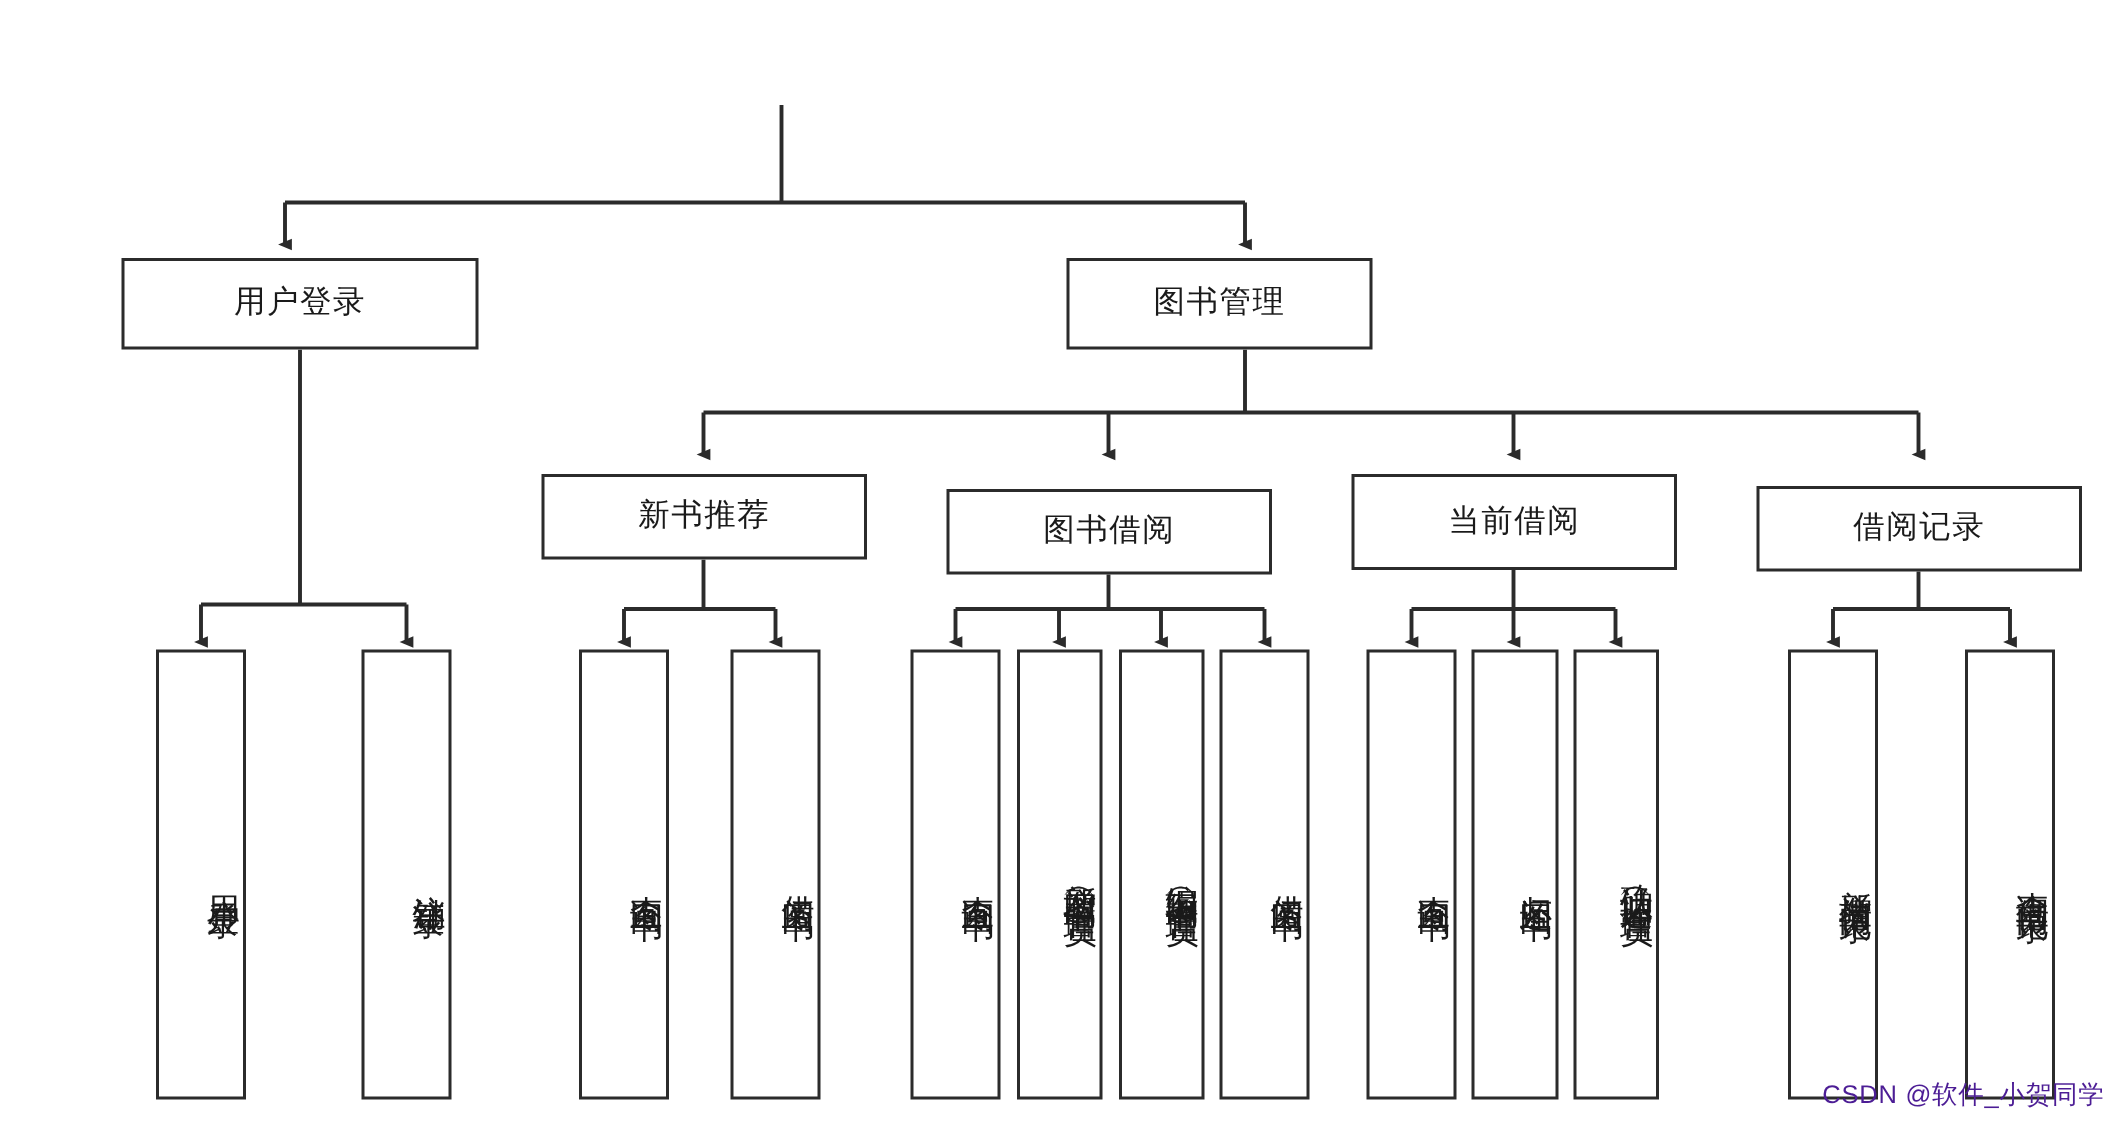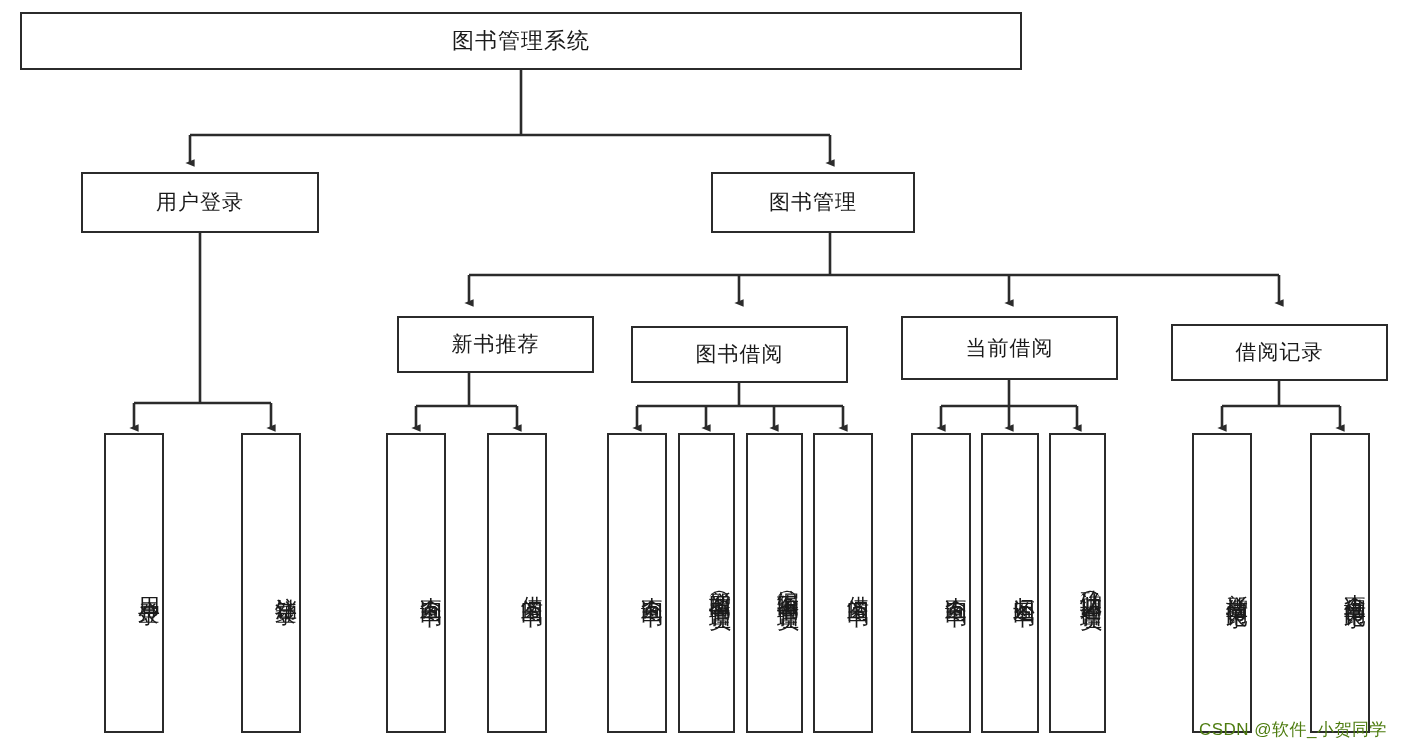--- a/index.html
+++ b/index.html
@@ -55,24 +55,24 @@
     padding-top: 4px;
   }
   .node.v.topalign {
     align-items: flex-start;
   }
   .vtext {
     display: block;
   }
   #watermark {
     position: absolute;
-    right: 18px;
+    right: 2px;
     bottom: 6px;
     font-size: 17px;
-    color: #4d7c0f;
+    color: #4c1d95;
     letter-spacing: 0.5px;
     white-space: nowrap;
     font-family: "Liberation Sans", "DejaVu Sans", sans-serif;
   }
 </style>
 </head>
 <body>
 
 <div id="canvas">
 
@@ -122,32 +122,29 @@
       <path d="M1009,406 L1009,428" marker-end="url(#arrow)"></path>
       <path d="M1077,406 L1077,428" marker-end="url(#arrow)"></path>
 
       <path d="M1279,373 L1279,406"></path>
       <path d="M1222,406 L1340,406"></path>
       <path d="M1222,406 L1222,428" marker-end="url(#arrow)"></path>
       <path d="M1340,406 L1340,428" marker-end="url(#arrow)"></path>
     </g>
   </svg>
 
-  <div class="node root" style="left:20px; top:12px; width:1002px; height:58px;">
-    <span>图书管理系统</span>
-  </div>
 
   <div class="node h" style="left:81px; top:172px; width:238px; height:61px;">
     <span>用户登录</span>
   </div>
   <div class="node h" style="left:711px; top:172px; width:204px; height:61px;">
     <span>图书管理</span>
   </div>
 
-  <div class="node h" style="left:361px; top:316px; width:197px; height:57px;margin-left:36px;">
+  <div class="node h" style="left:361px; top:316px; width:217px; height:57px;">
     <span>新书推荐</span>
   </div>
   <div class="node h" style="left:631px; top:326px; width:217px; height:57px;">
     <span>图书借阅</span>
   </div>
   <div class="node h" style="left:901px; top:316px; width:217px; height:64px;">
     <span>当前借阅</span>
   </div>
   <div class="node h" style="left:1171px; top:324px; width:217px; height:57px;">
     <span>借阅记录</span>

